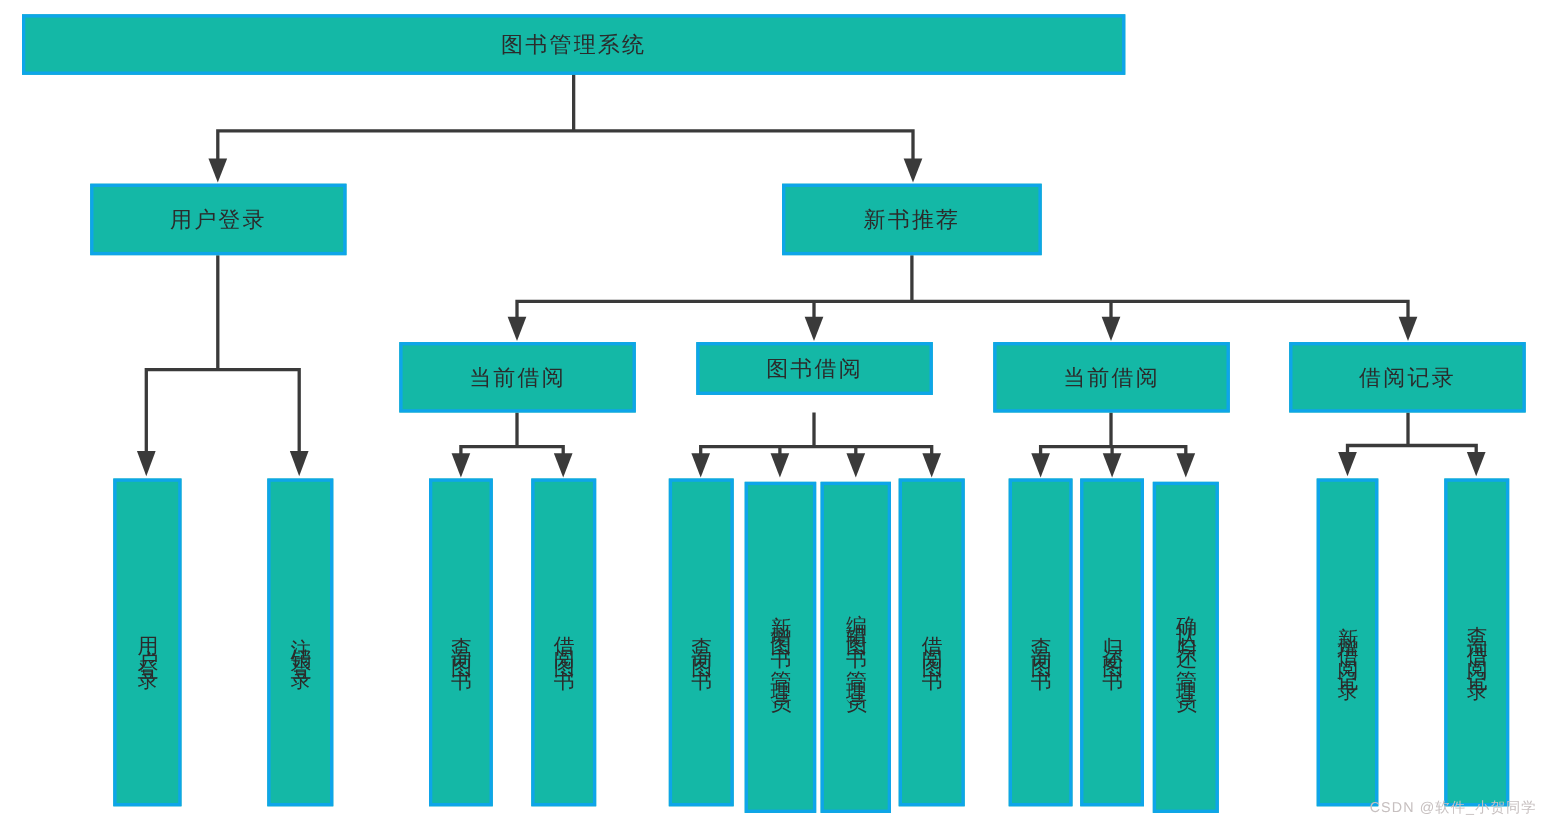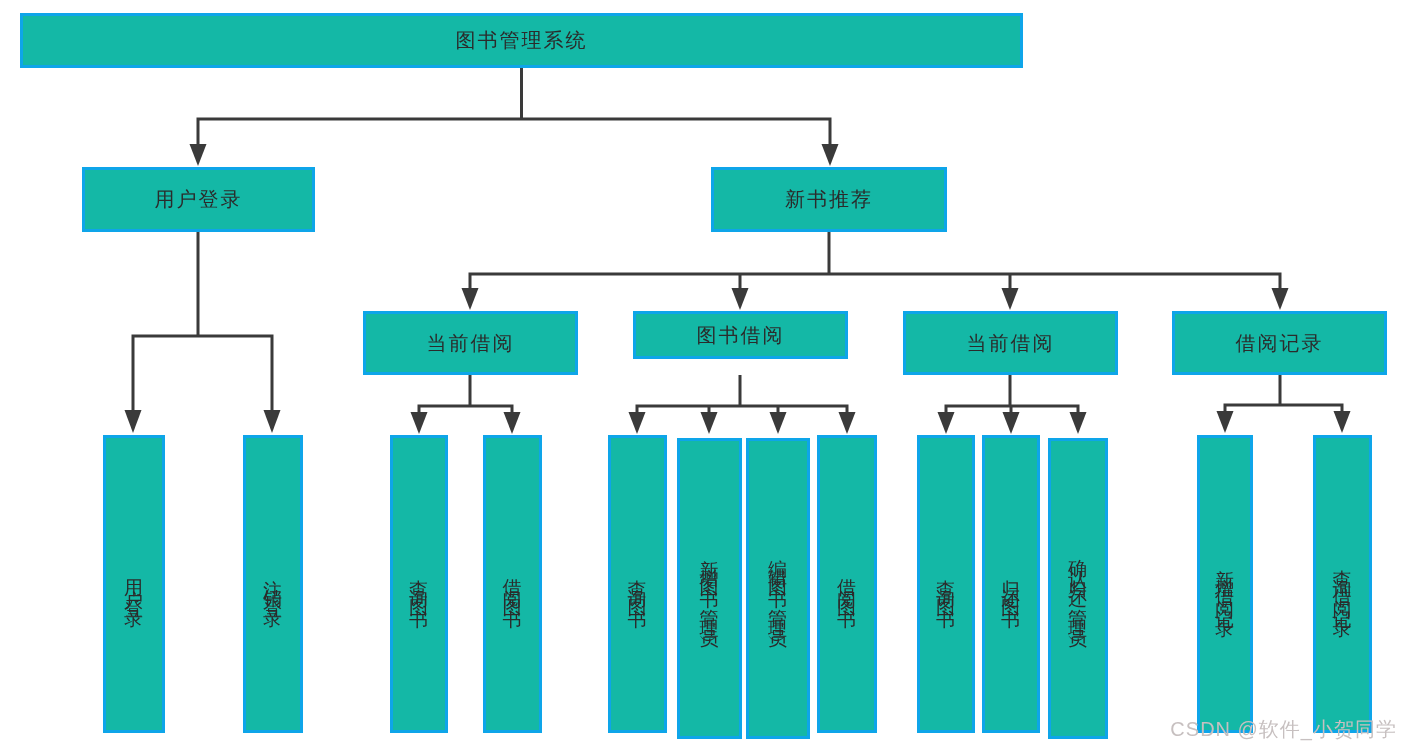--- a/index.html
+++ b/index.html
@@ -17,21 +17,21 @@
   }
   .node.vt span{
     writing-mode:vertical-rl;text-orientation:mixed;
     font-size:19px;letter-spacing:10px;line-height:1;white-space:nowrap;
   }
   #connectors{position:absolute;left:0;top:0;z-index:1;pointer-events:none;}
   #connectors path.wire{stroke:#3a3a3a;stroke-width:3;fill:none;}
   #connectors path.head{fill:#3a3a3a;stroke:none;}
   #watermark{
     position:absolute;right:8px;bottom:4px;z-index:4;
-    font-size:20px;color:#c7c0c0;letter-spacing:1px;white-space:nowrap;
+    font-size:13px;color:#c7c0c0;letter-spacing:1px;white-space:nowrap;
   }
 </style>
 </head>
 <body>
 
 <div id="stage">
 
   <svg id="connectors" width="1405" height="747" viewBox="0 0 1405 747">
 
     <g>

